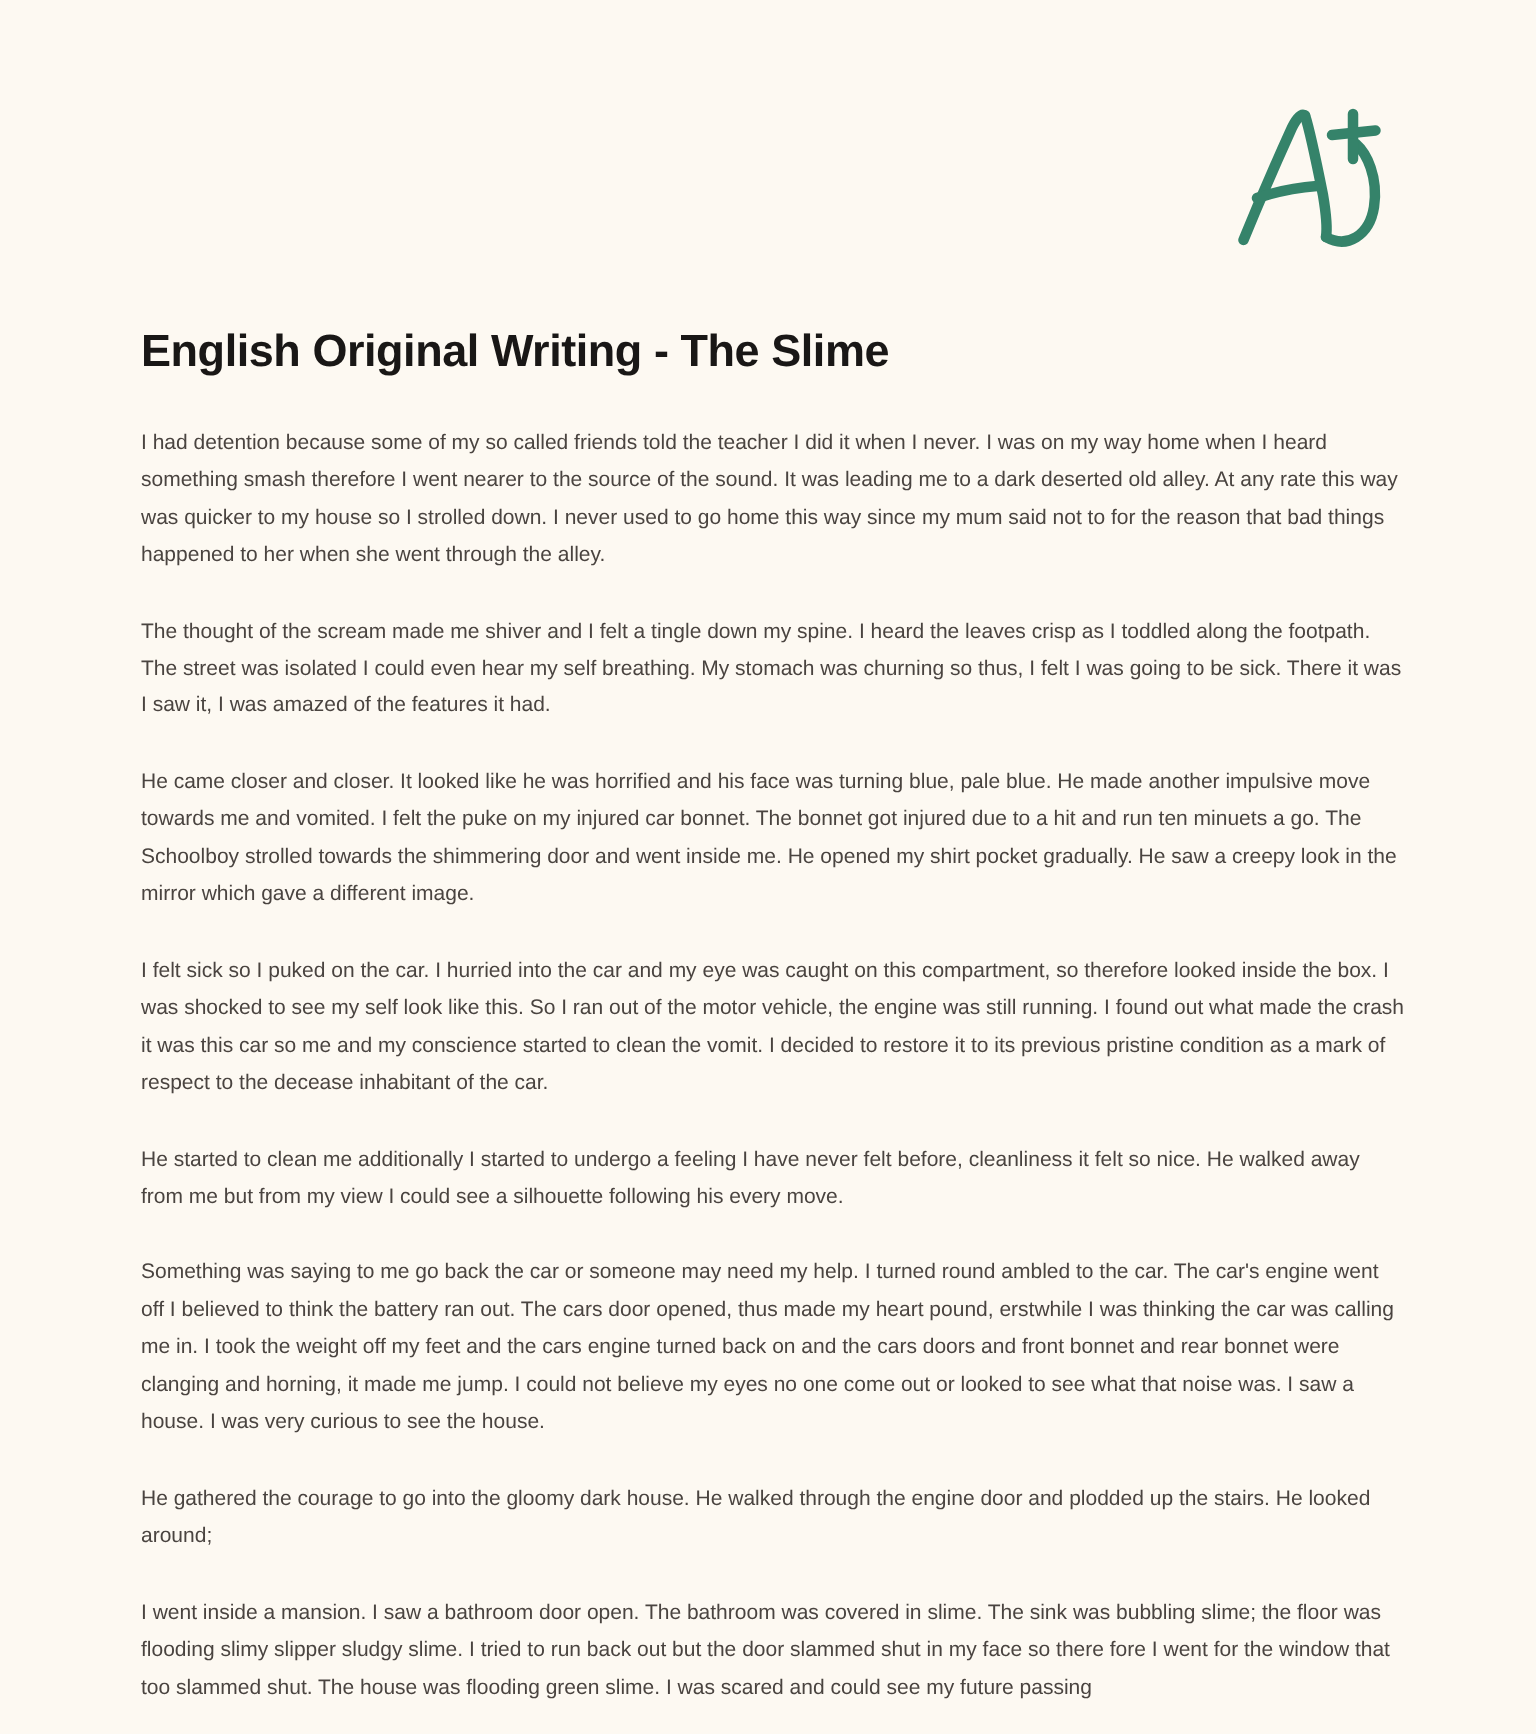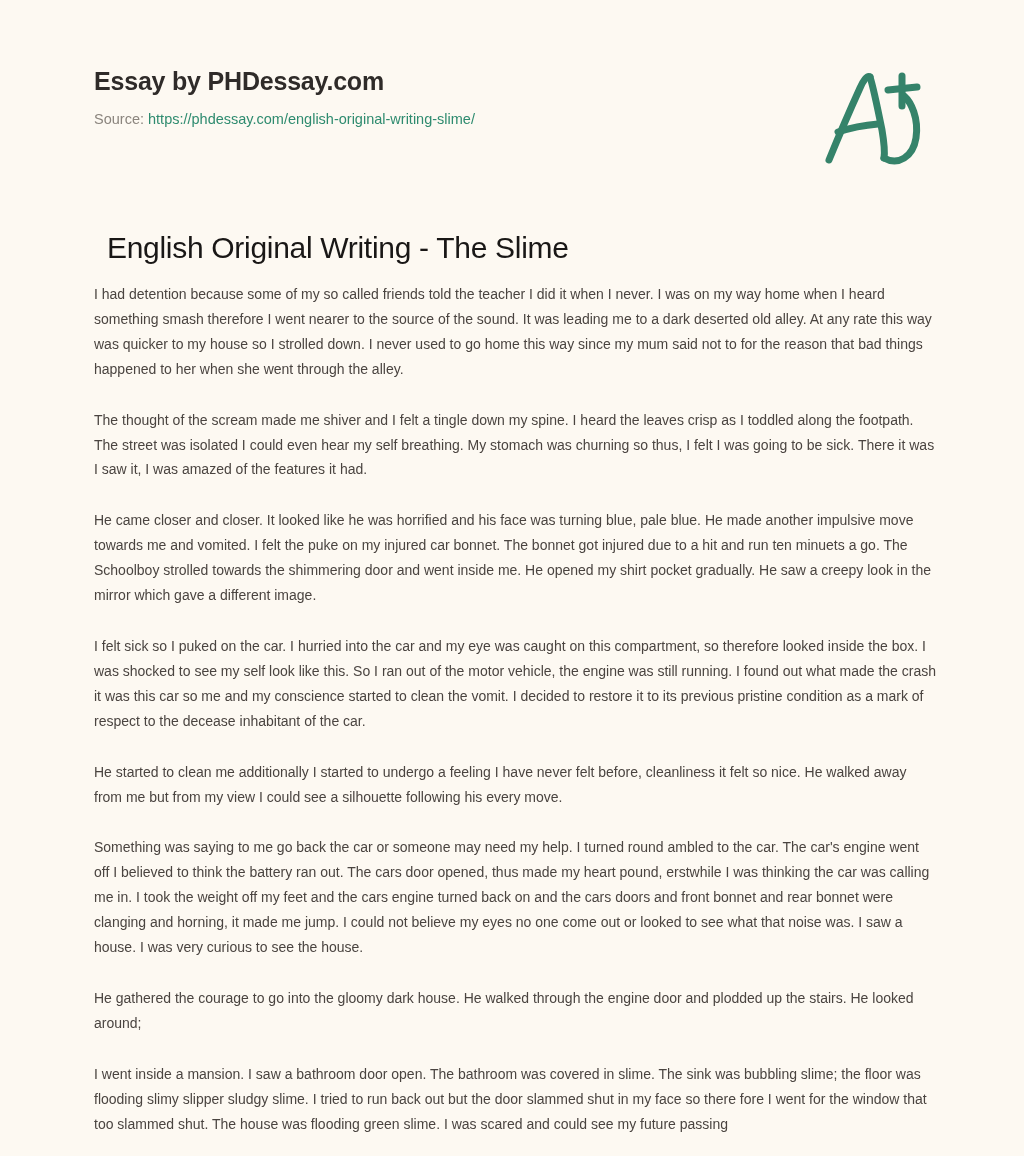--- a/index.html
+++ b/index.html
@@ -78,25 +78,25 @@
     height: 110px;
   }
 
   
   .doc-title {
     position: absolute;
     left: 94px;
     top: 216px;
     width: 850px;
     font-size: 30px;
-    font-weight: normal;
+    font-weight: bold;
     color: #191716;
     letter-spacing: -0.3px;
     line-height: 1.25;
-    margin: 13px;
+    margin: 0;
   }
 
   
   .article {
     position: absolute;
     left: 94px;
     top: 282px;
     width: 844px;
   }
 
@@ -112,28 +112,20 @@
     margin-bottom: 0;
   }
 </style>
 </head>
 <body>
 
 <div class="page">
 
   <div class="header">
 
-    <div class="brand-block">
-      <div class="brand-title">Essay by PHDessay.com</div>
-
-      <div class="source-line">
-        <span class="source-label">Source:</span>
-        <a class="source-url" href="#">https://phdessay.com/english-original-writing-slime/</a>
-      </div>
-    </div>
 
     <div class="logo">
       <svg viewBox="0 0 120 110" xmlns="http://www.w3.org/2000/svg" fill="none" stroke="#35836a" stroke-width="7" stroke-linecap="round" stroke-linejoin="round">
 
         <path d="M17 98 C 26 76, 38 48, 48 26 C 51 19, 55 13, 58 15"></path>
 
         <path d="M58 15 C 61 24, 66 48, 70 68 C 72 80, 73 90, 72 96"></path>
 
         <path d="M26 70 C 38 66, 54 63, 66 62"></path>
 

